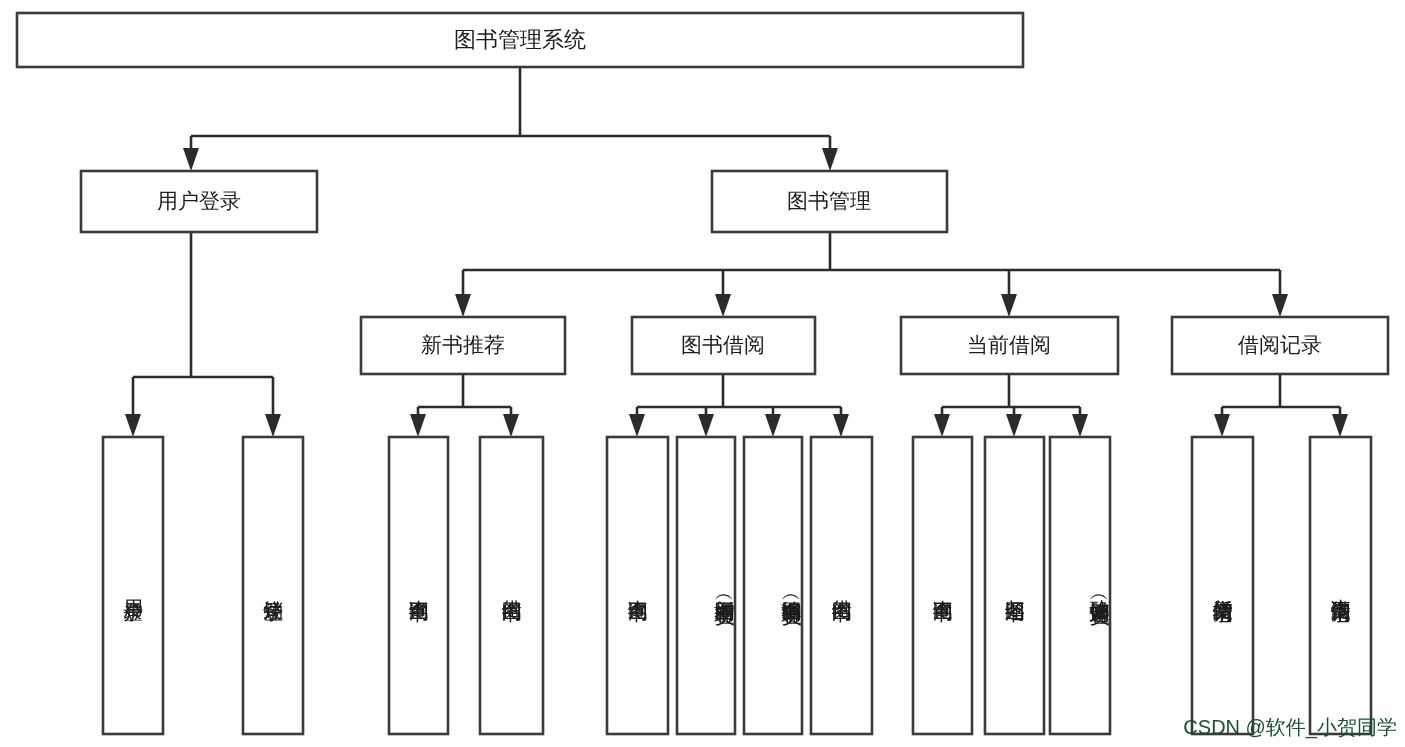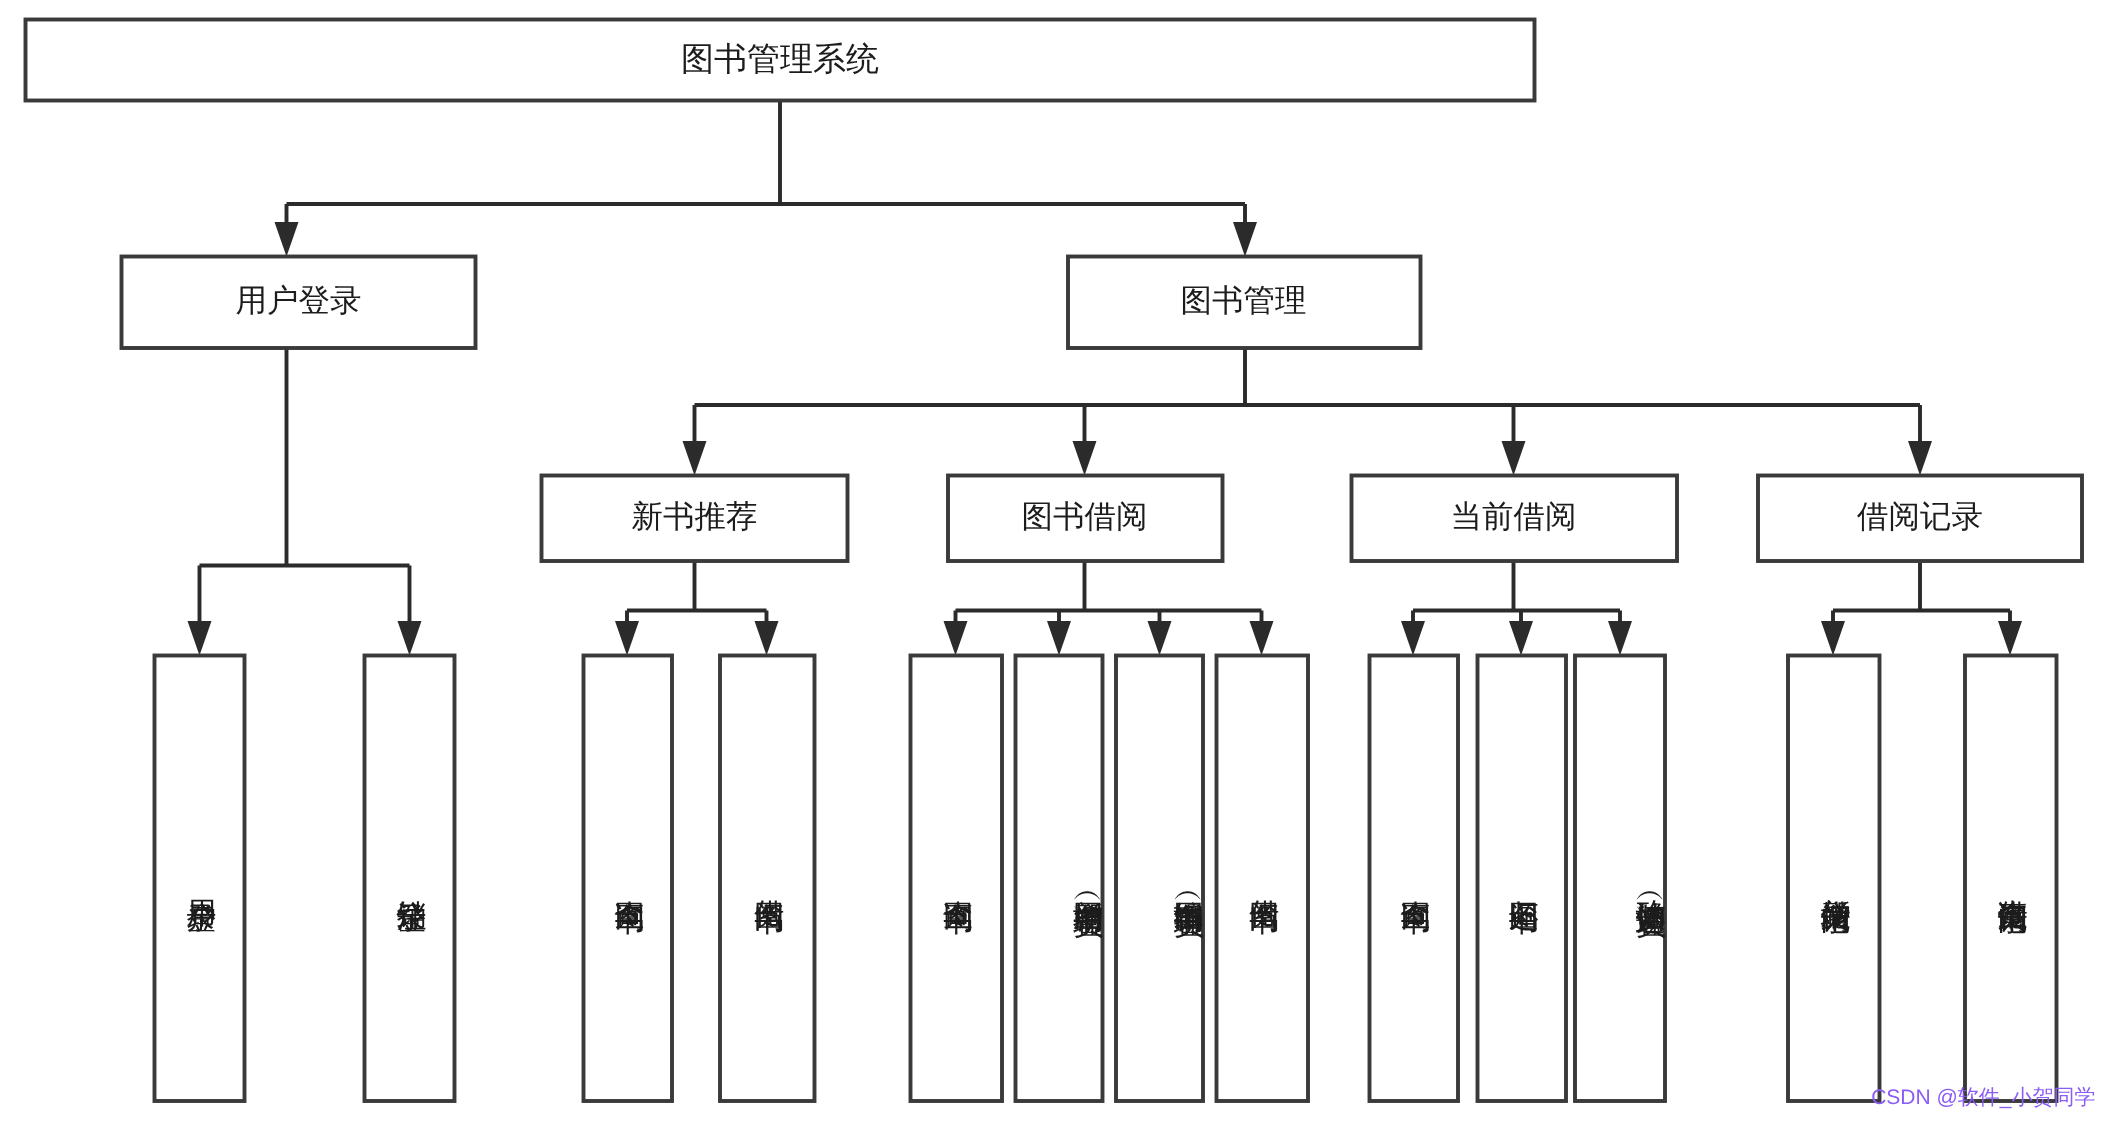--- a/index.html
+++ b/index.html
@@ -22,21 +22,21 @@
     font-size:20px;color:#1c1c1c;line-height:1.08;
     writing-mode:vertical-rl;text-orientation:upright;
     display:flex;align-items:center;justify-content:center;
     white-space:nowrap;letter-spacing:1px;
     position:absolute;pointer-events:none;
   }
   .vbox-text-layer{position:absolute;left:0;top:0;width:1405px;height:747px;}
   .watermark{
     position:absolute;right:8px;bottom:6px;
     font-family:"Liberation Sans","DejaVu Sans",sans-serif;
-    font-size:14px;color:#8b5cf6;white-space:nowrap;
+    font-size:20px;color:#14532d;white-space:nowrap;
   }
 </style>
 </head>
 <body>
 
 <svg id="chart" viewBox="0 0 1405 747" xmlns="http://www.w3.org/2000/svg">
 
   <g>
     <path class="conn" d="M520,67 L520,136 M191,136 L830,136 M191,136 L191,160 M830,136 L830,160"></path>
     <polygon class="arrowhead" points="191,171 183,148 199,148"></polygon>

